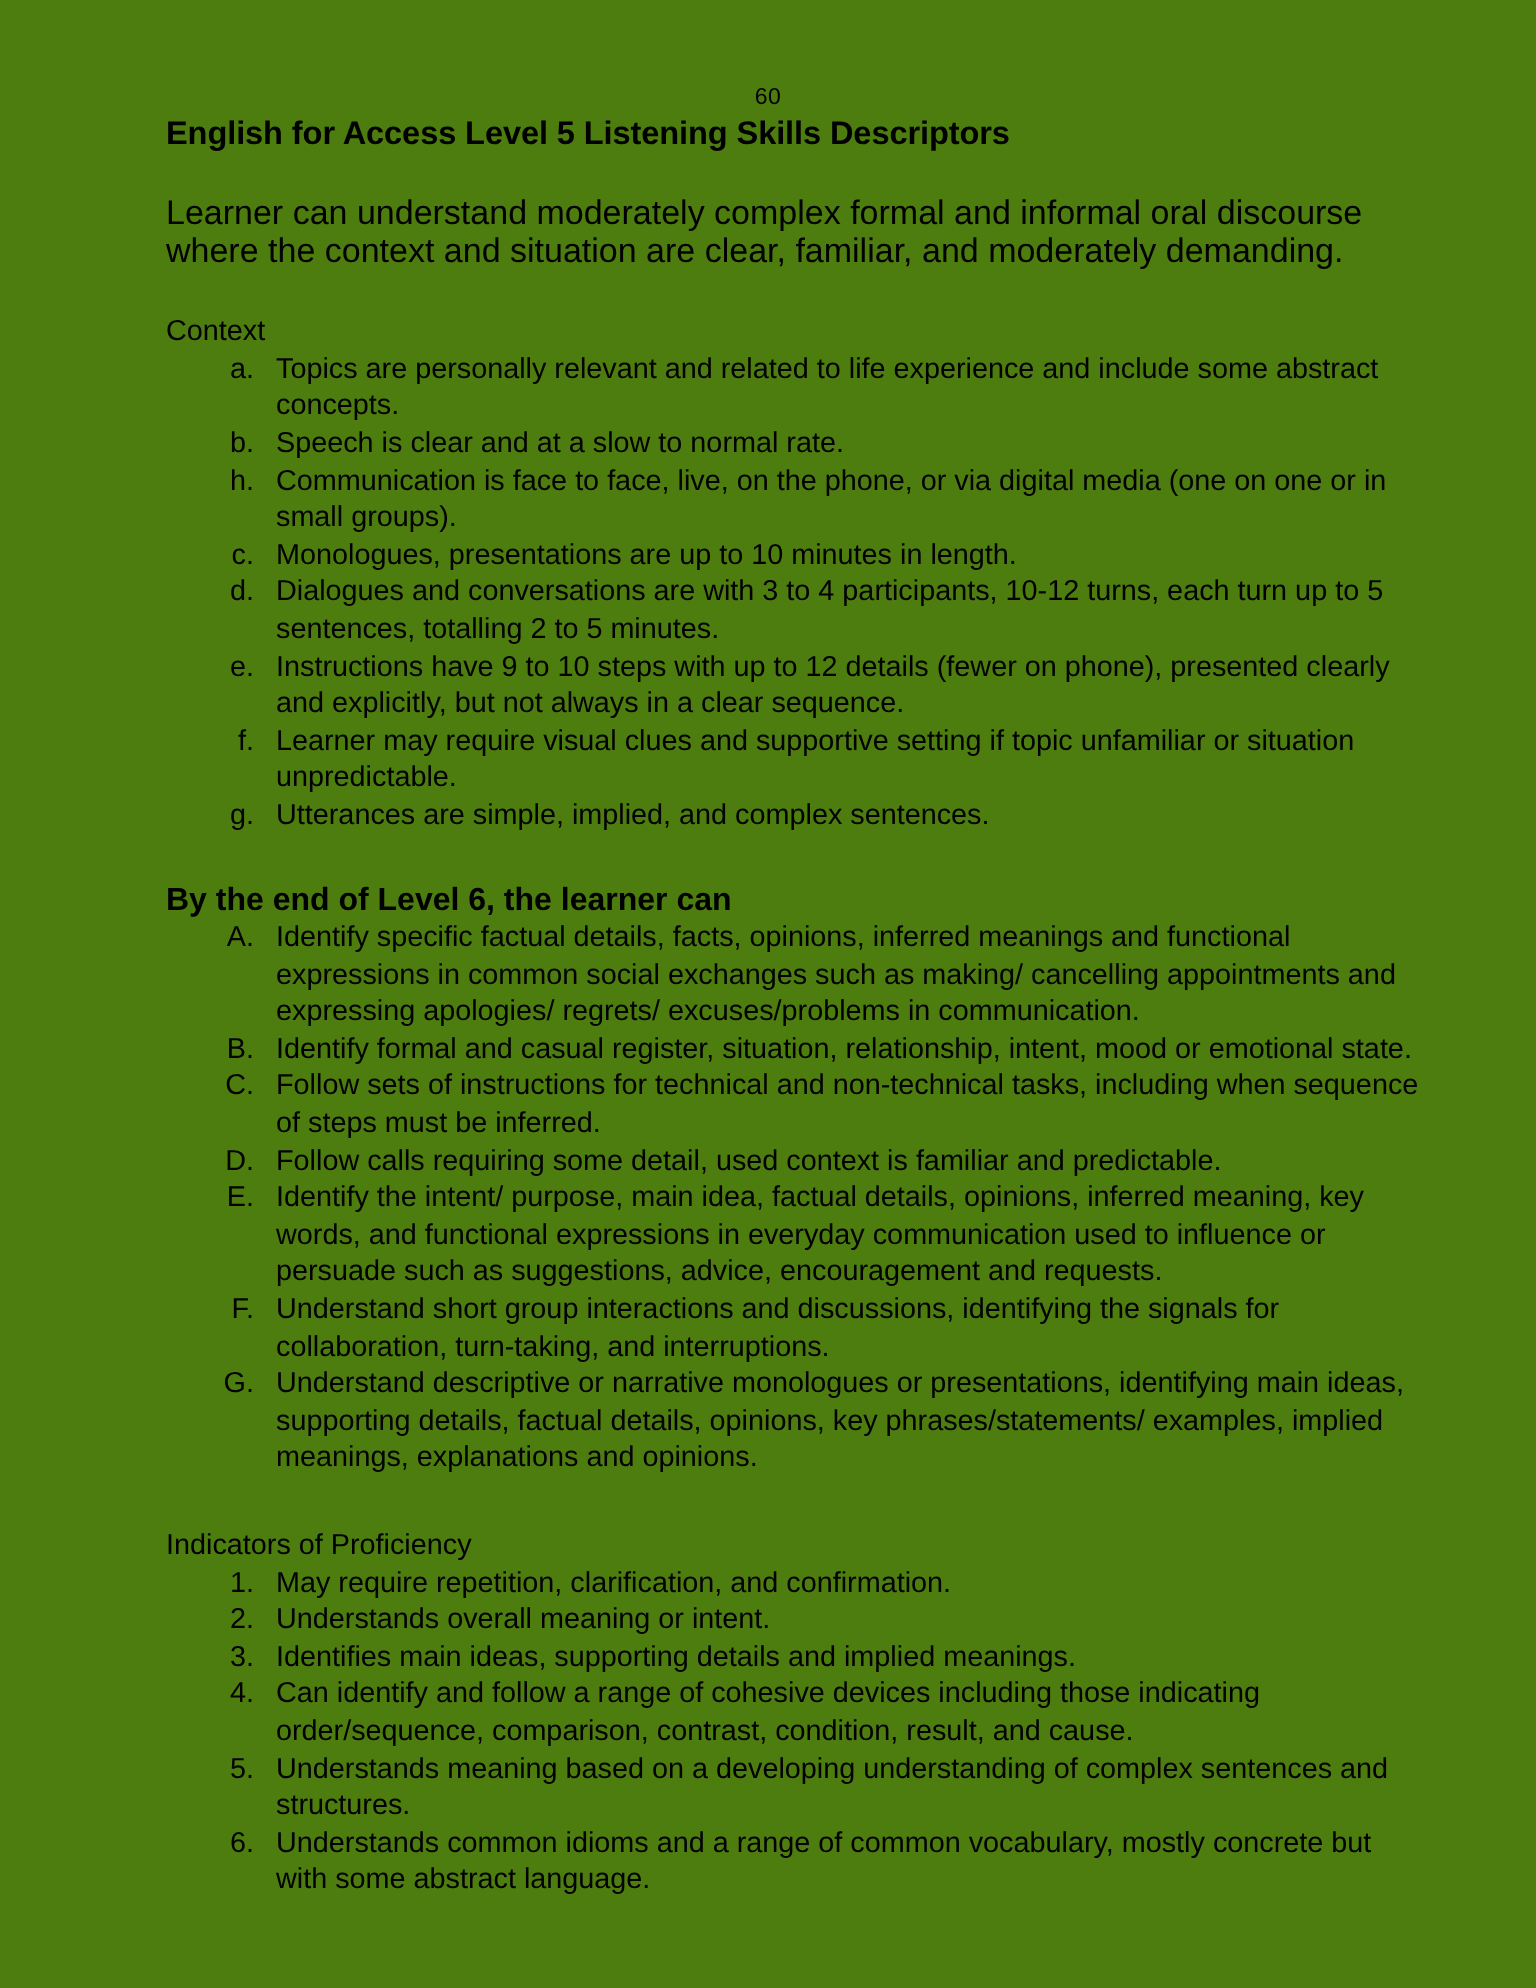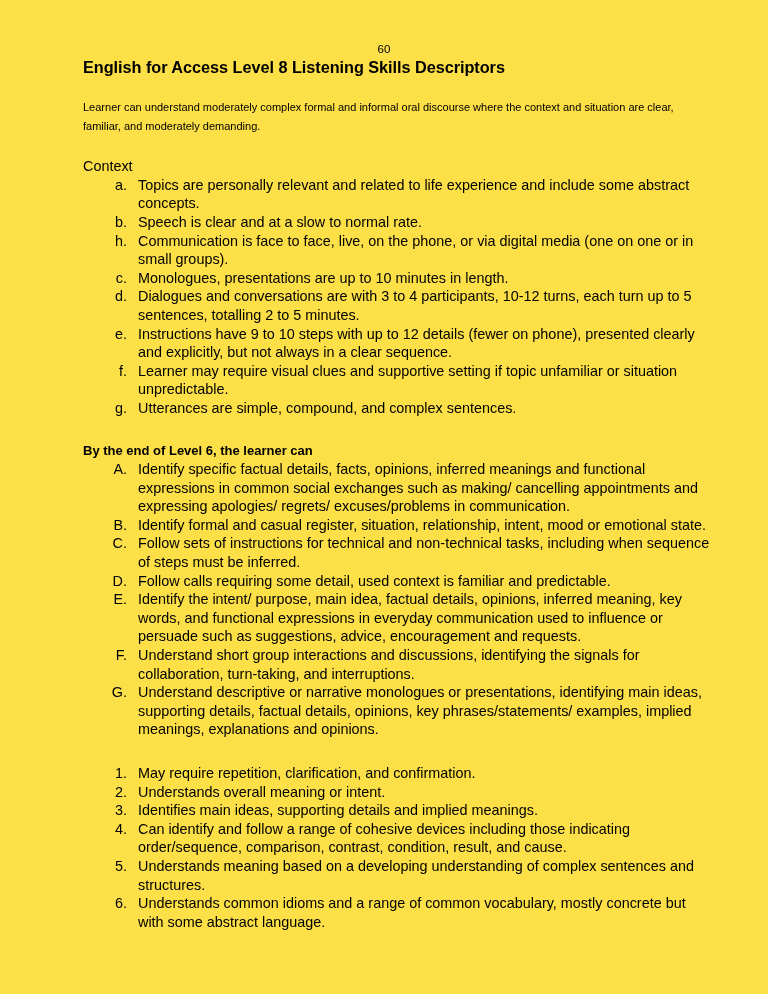--- a/index.html
+++ b/index.html
@@ -14,21 +14,21 @@
     font-family: "Liberation Sans", sans-serif;
     color: #000000;
     -webkit-font-smoothing: antialiased;
   }
   .page {
     position: relative;
     width: 768px;
     height: 994px;
     box-sizing: border-box;
     padding: 0;
-    background: #fde047;
+    background: #4d7c0f;
     overflow: hidden;
   }
   .page-number {
     position: absolute;
     top: 43px;
     left: 0;
     width: 768px;
     text-align: center;
     font-size: 11.5px;
     line-height: 13px;
@@ -41,42 +41,42 @@
     width: 630px;
   }
   h1.doc-title {
     font-size: 16.3px;
     font-weight: bold;
     line-height: 19px;
     margin: 0 0 0 0;
     letter-spacing: -0.05px;
   }
   p.intro {
-    font-size: 11px;
+    font-size: 17px;
     line-height: 18.6px;
     margin: 21px 0 0 0;
     width: 616px;
   }
   h2.section-heading {
     font-size: 14.4px;
     font-weight: normal;
     line-height: 18.6px;
     margin: 0;
   }
   .section {
     margin-top: 22px;
   }
   .section.outcomes {
     margin-top: 24px;
   }
   .section.indicators {
     margin-top: 25px;
   }
   h2.sub-heading {
-    font-size: 13px;
+    font-size: 16px;
     font-weight: bold;
     line-height: 18.6px;
     margin: 0;
   }
   ul.hanging-list {
     list-style: none;
     margin: 0;
     padding: 0;
   }
   ul.hanging-list > li {
@@ -105,21 +105,21 @@
 </style>
 </head>
 <body>
 
 <div class="page">
 
   <div class="page-number">60</div>
 
   <div class="content">
 
-    <h1 class="doc-title">English for Access Level 8 Listening Skills Descriptors</h1>
+    <h1 class="doc-title">English for Access Level 5 Listening Skills Descriptors</h1>
 
     <p class="intro">Learner can understand moderately complex formal and informal oral discourse where the context and situation are clear, familiar, and moderately demanding.</p>
 
     <div class="section context">
       <h2 class="section-heading">Context</h2>
       <ul class="hanging-list letters-lower">
           <li>
             <span class="marker">a.</span>
             <span class="item-text">Topics are personally relevant and related to life experience and include some abstract concepts.</span>
           </li>
@@ -142,21 +142,21 @@
           <li>
             <span class="marker">e.</span>
             <span class="item-text">Instructions have 9 to 10 steps with up to 12 details (fewer on phone), presented clearly and explicitly, but not always in a clear sequence.</span>
           </li>
           <li>
             <span class="marker">f.</span>
             <span class="item-text">Learner may require visual clues and supportive setting if topic unfamiliar or situation unpredictable.</span>
           </li>
           <li>
             <span class="marker">g.</span>
-            <span class="item-text">Utterances are simple, compound, and complex sentences.</span>
+            <span class="item-text">Utterances are simple, implied, and complex sentences.</span>
           </li>
         </ul>
     </div>
 
     <div class="section outcomes">
       <h2 class="sub-heading">By the end of Level 6, the learner can</h2>
       <ul class="hanging-list letters-upper">
           <li>
             <span class="marker">A.</span>
             <span class="item-text">Identify specific factual details, facts, opinions, inferred meanings and functional expressions in common social exchanges such as making/ cancelling appointments and  expressing apologies/ regrets/ excuses/problems in communication.</span>
@@ -182,20 +182,21 @@
             <span class="item-text">Understand short group interactions and discussions, identifying the signals for collaboration, turn-taking, and interruptions.</span>
           </li>
           <li>
             <span class="marker">G.</span>
             <span class="item-text">Understand descriptive or narrative monologues or presentations, identifying main ideas, supporting details, factual details, opinions, key phrases/statements/ examples, implied meanings, explanations and opinions.</span>
           </li>
         </ul>
     </div>
 
     <div class="section indicators">
+      <h2 class="section-heading">Indicators of Proficiency</h2>
       <ul class="hanging-list numbers">
           <li>
             <span class="marker">1.</span>
             <span class="item-text">May require repetition, clarification, and confirmation.</span>
           </li>
           <li>
             <span class="marker">2.</span>
             <span class="item-text">Understands overall meaning or intent.</span>
           </li>
           <li>

